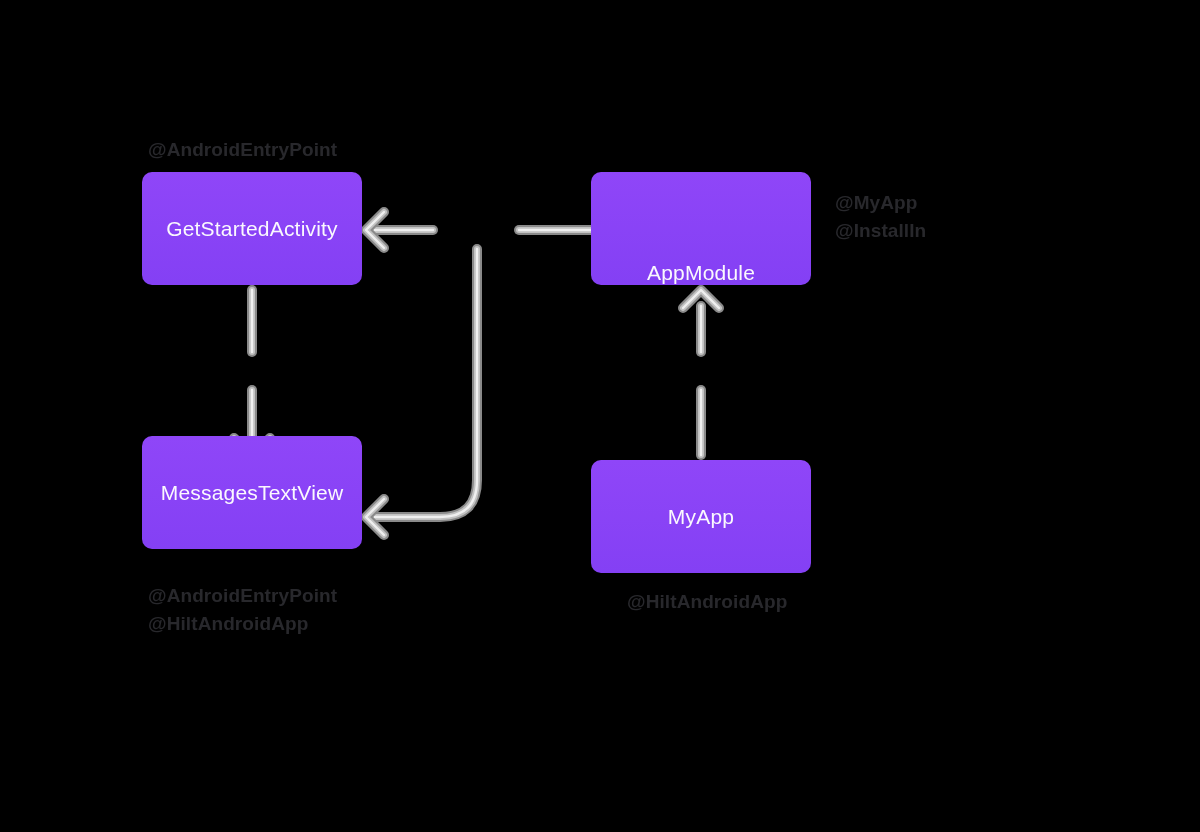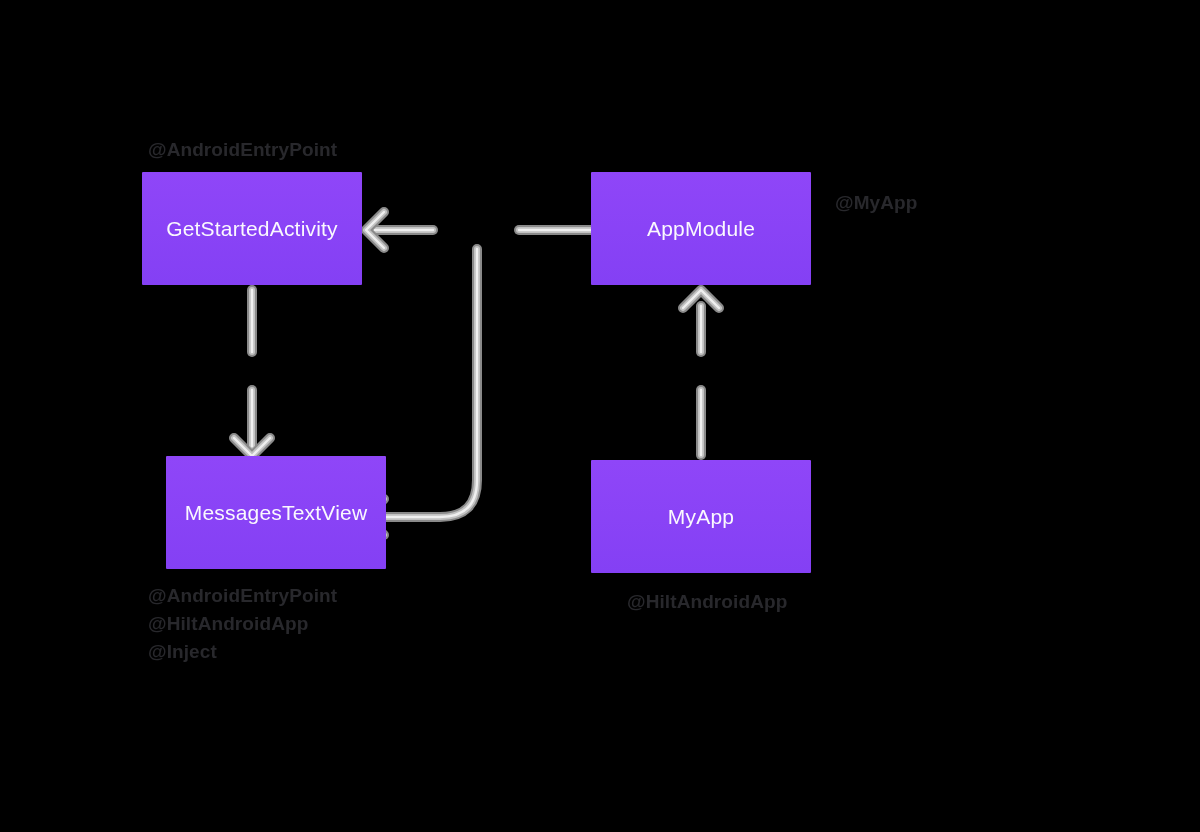--- a/index.html
+++ b/index.html
@@ -28,37 +28,37 @@
     stroke-linejoin: round;
   }
   .s1 { stroke: var(--arrow-dark, #8A8A8A);  stroke-width: 10;  }
   .s2 { stroke: var(--arrow-mid,  #C2C2C2);  stroke-width: 6;   }
   .s3 { stroke: var(--arrow-light,#EFEFEF);  stroke-width: 2.4; }
 
   .node {
     position: absolute;
     width: 220px;
     height: 113px;
-    border-radius: 1px;
+    border-radius: 10px;
     background: linear-gradient(180deg,
                 var(--node-fill, #8F46F8) 0%,
                 var(--node-fill-bottom, #8440F4) 100%);
     display: flex;
     align-items: center;
     justify-content: center;
   }
   .node-label {
     color: var(--node-text, #FAF8FE);
     font-size: 21px;
     font-weight: 400;
     letter-spacing: 0.2px;
   }
   .node-gsa { left: 142px; top: 172px; }
-  .node-am  { left: 591px; top: 172px; }
-  .node-mtv { left: 142px; top: 456px; margin-left: 24px; }
+  .node-am  { left: 591px; top: 172px; align-items: flex-end; }
+  .node-mtv { left: 142px; top: 436px; }
   .node-ma  { left: 591px; top: 460px; text-align: right; }
 
   .ann {
     position: absolute;
     color: var(--annotation-text, #28282C);
     font-size: 19px;
     font-weight: 700;
     letter-spacing: 0.1px;
   }
   .ann .ann-line { line-height: 28px; }
@@ -144,30 +144,30 @@
   <div class="node node-gsa">
     <span class="node-label">GetStartedActivity</span>
   </div>
 
   <div class="node node-am">
     <span class="node-label">AppModule</span>
   </div>
 
   <div class="ann ann-am">
     <div class="ann-line">@MyApp</div>
+    <div class="ann-line">@InstallIn</div>
   </div>
 
   <div class="node node-mtv">
     <span class="node-label">MessagesTextView</span>
   </div>
 
   <div class="ann ann-mtv">
     <div class="ann-line">@AndroidEntryPoint</div>
     <div class="ann-line">@HiltAndroidApp</div>
-    <div class="ann-line">@Inject</div>
   </div>
 
   <div class="node node-ma">
     <span class="node-label">MyApp</span>
   </div>
 
   <div class="ann ann-ma">
     <div class="ann-line">@HiltAndroidApp</div>
   </div>
 

